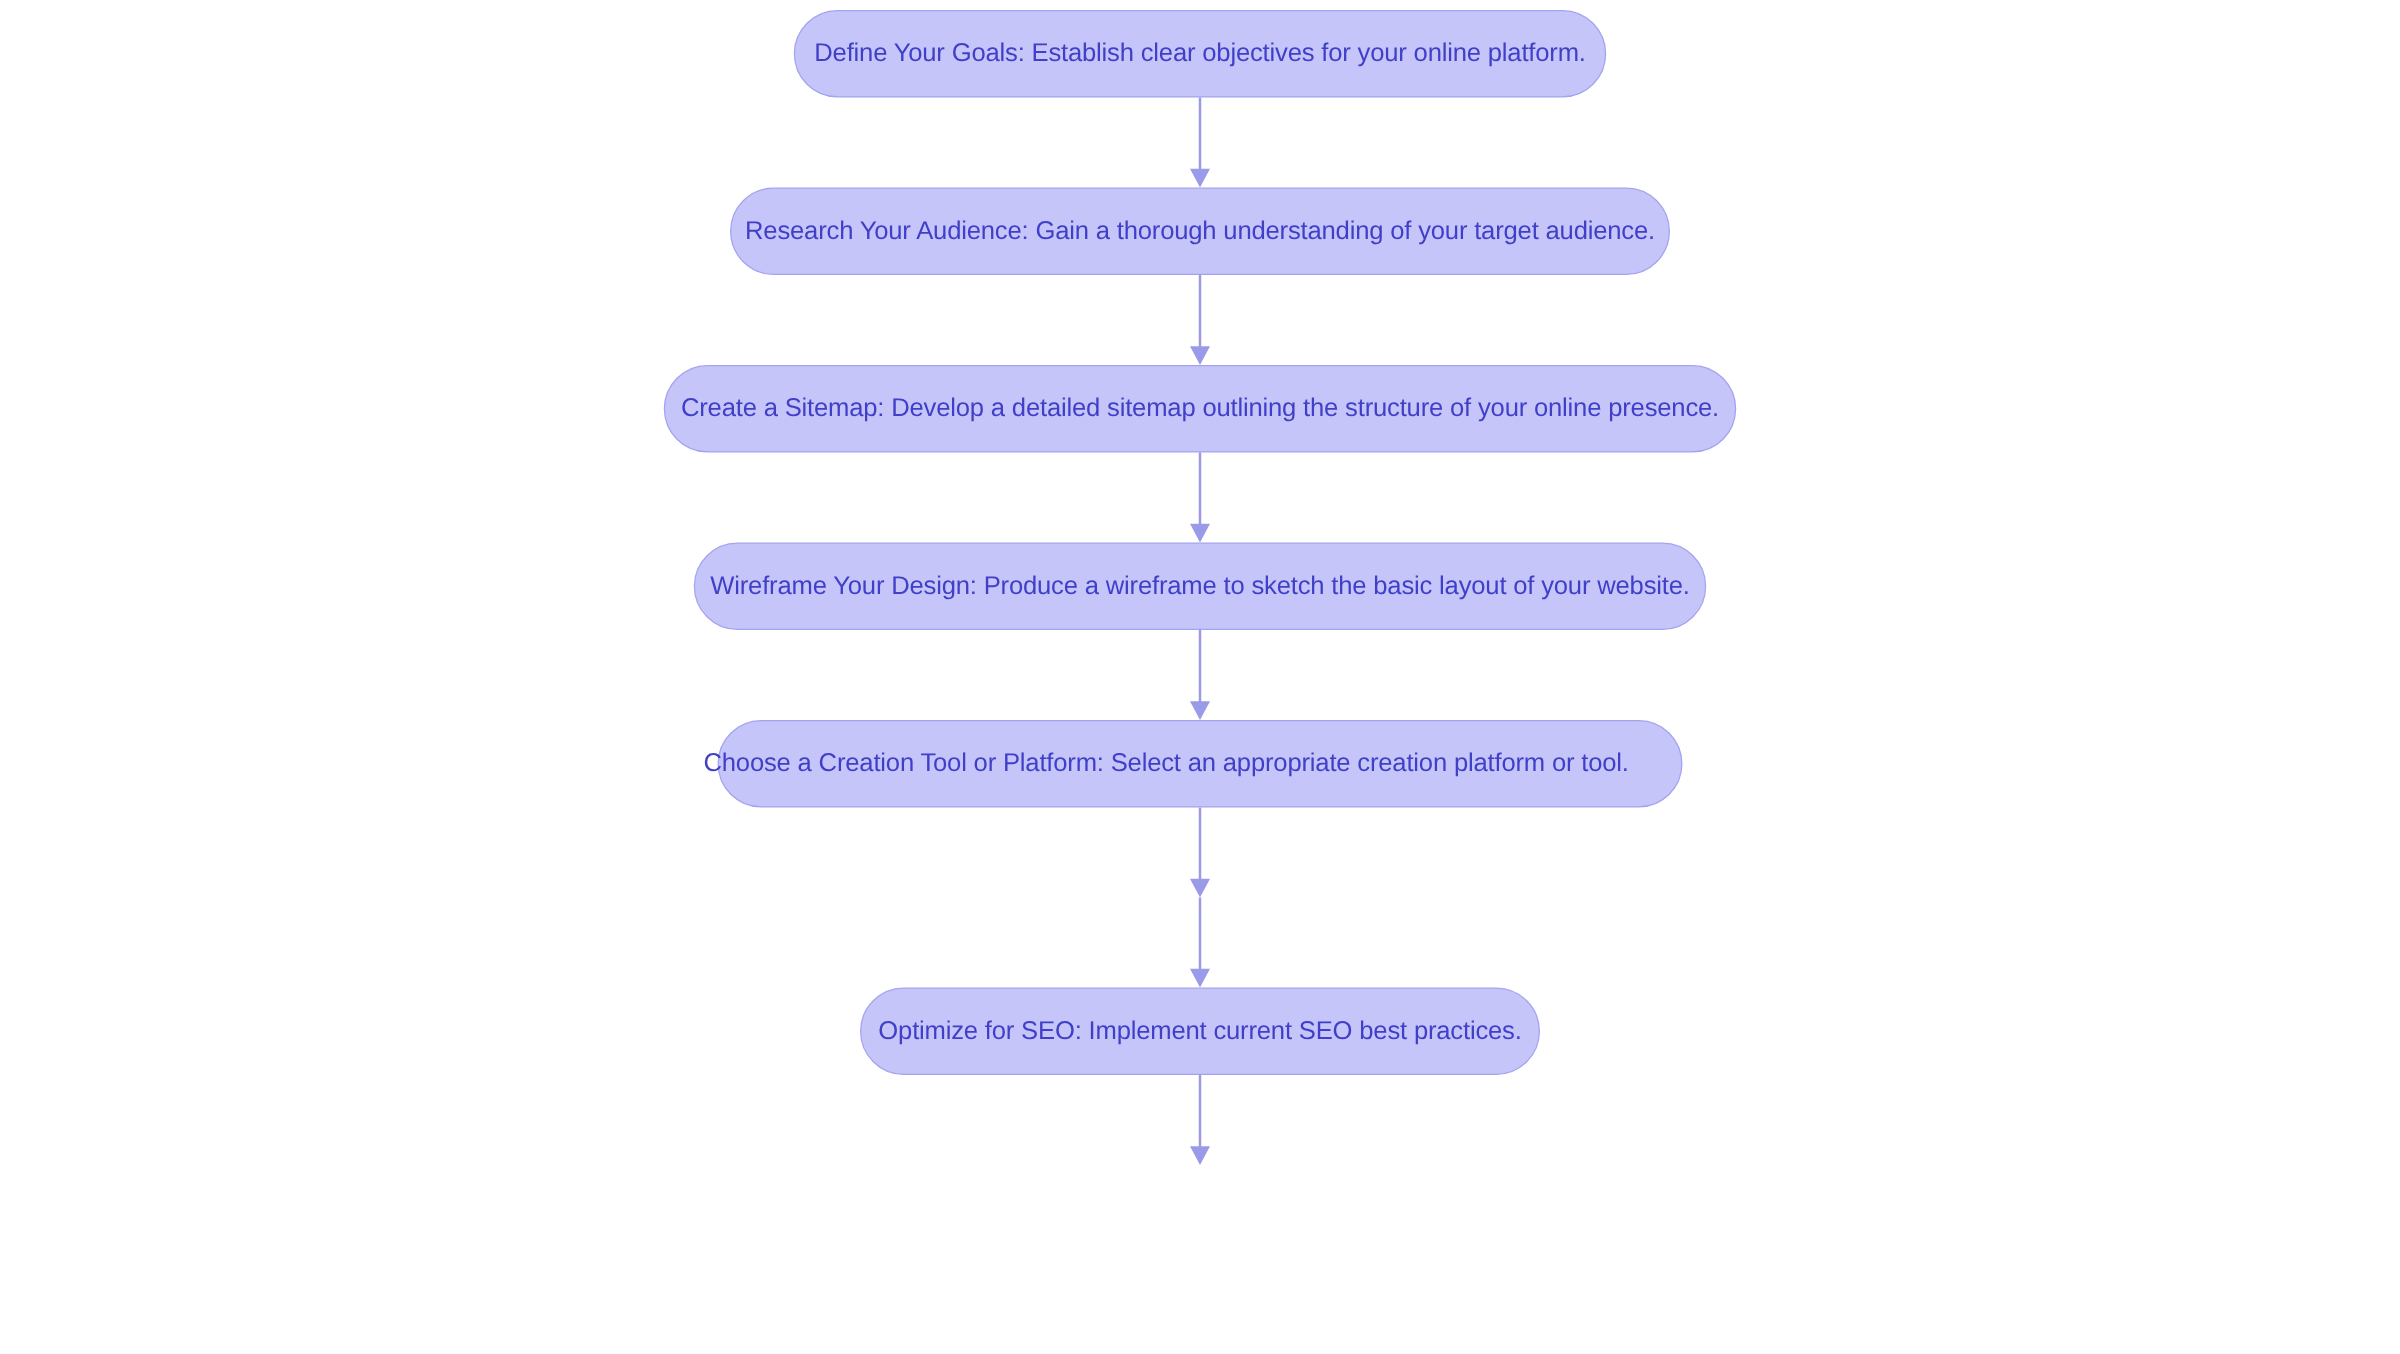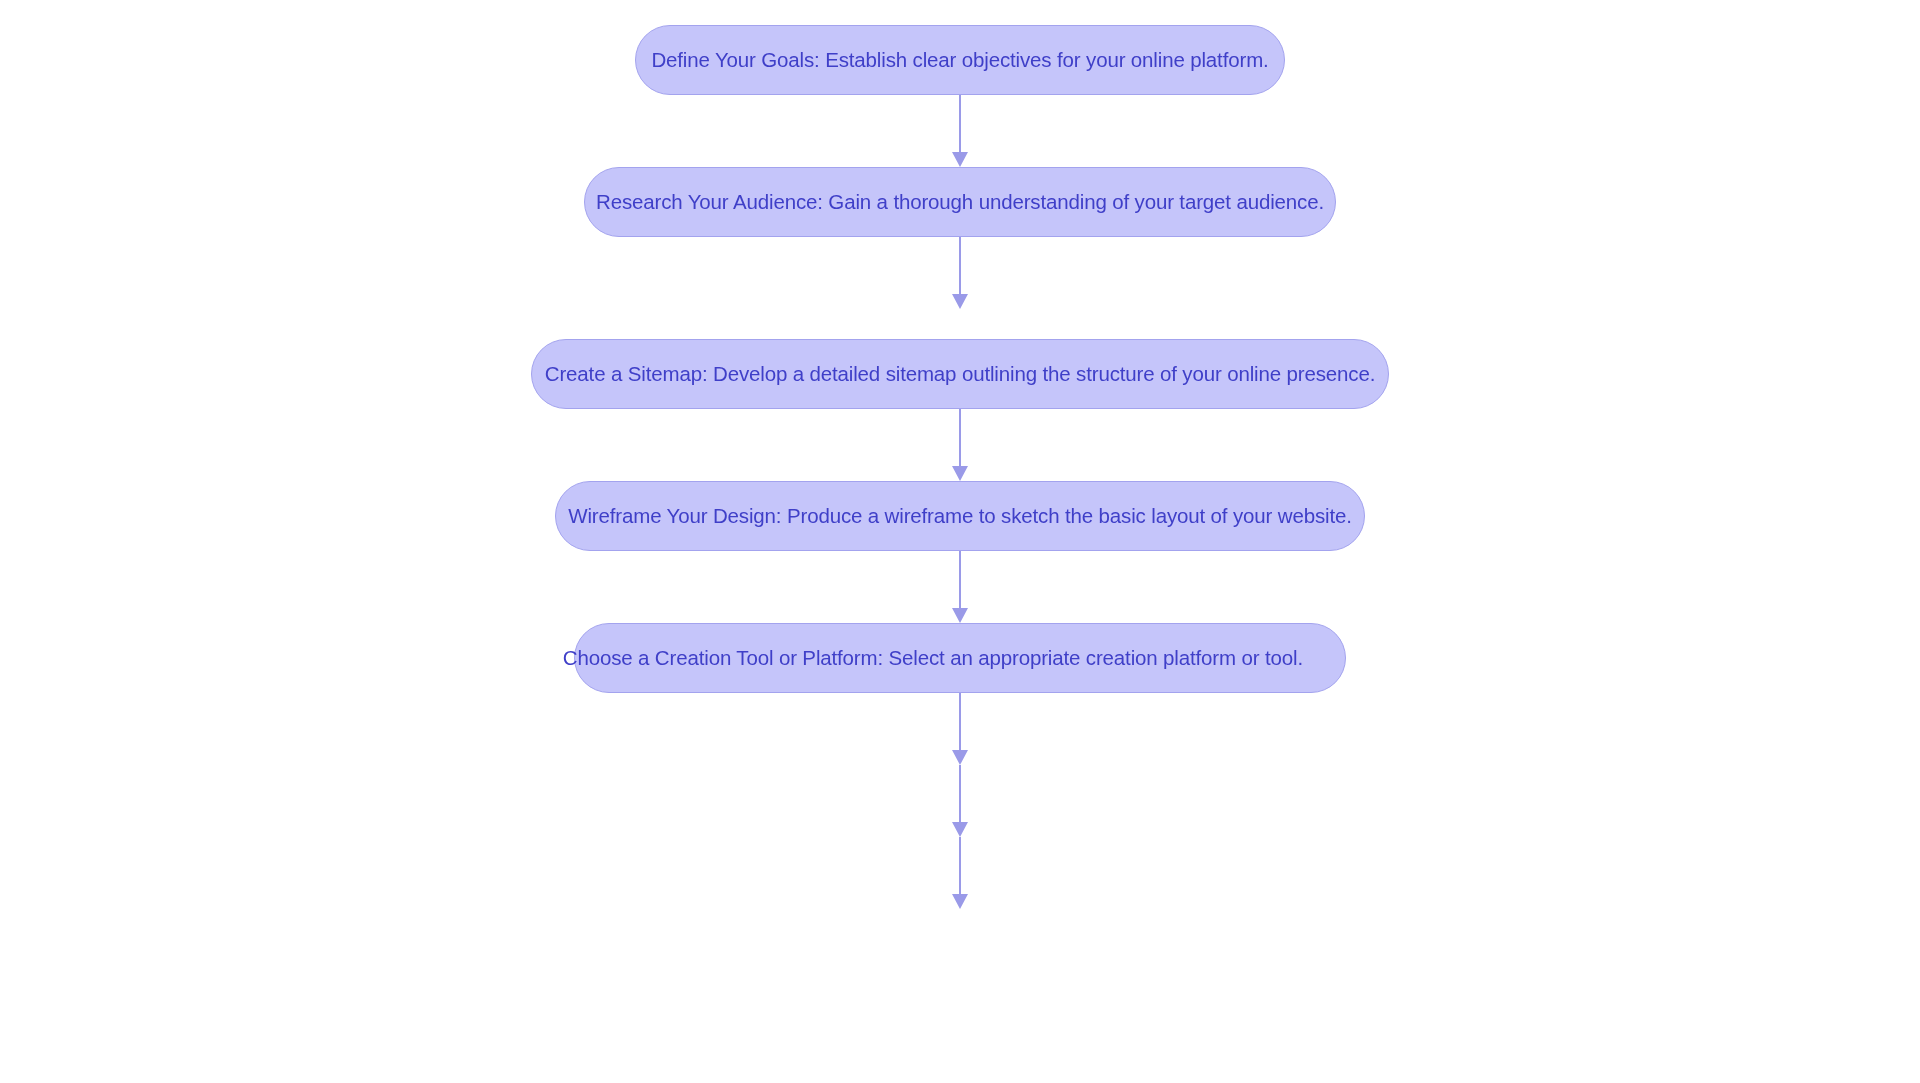--- a/index.html
+++ b/index.html
@@ -78,23 +78,23 @@
     top: 57px;
     transform: translateX(-50%);
     width: 0;
     height: 0;
     border-left: 8px solid transparent;
     border-right: 8px solid transparent;
     border-top: 15px solid #9a9ae8;
   }
 
   
-  .n0 { width: 650px; margin-top: 17px; }
+  .n0 { width: 650px; }
   .n1 { width: 752px; }
-  .n2 { width: 858px; margin-top: 30px; }
+  .n2 { width: 858px; }
   .n3 { width: 810px; }
   .n4 { width: 772px; justify-content: flex-end; }
   .n5 { width: 722px; }
   .n6 { width: 544px; }
   .n7 { width: 752px; }
 
   .spacer-top { height: 8px; flex: none; }
 </style>
 </head>
 <body>
@@ -148,20 +148,23 @@
       <div class="conn-line"></div>
       <div class="conn-head"></div>
     </div>
 
 
     <div class="connector">
       <div class="conn-line"></div>
       <div class="conn-head"></div>
     </div>
 
+    <div class="node n6">
+      <span class="node-label">Optimize for SEO: Implement current SEO best practices.</span>
+    </div>
 
     <div class="connector">
       <div class="conn-line"></div>
       <div class="conn-head"></div>
     </div>
 
 
   </div>
 </div>
 

